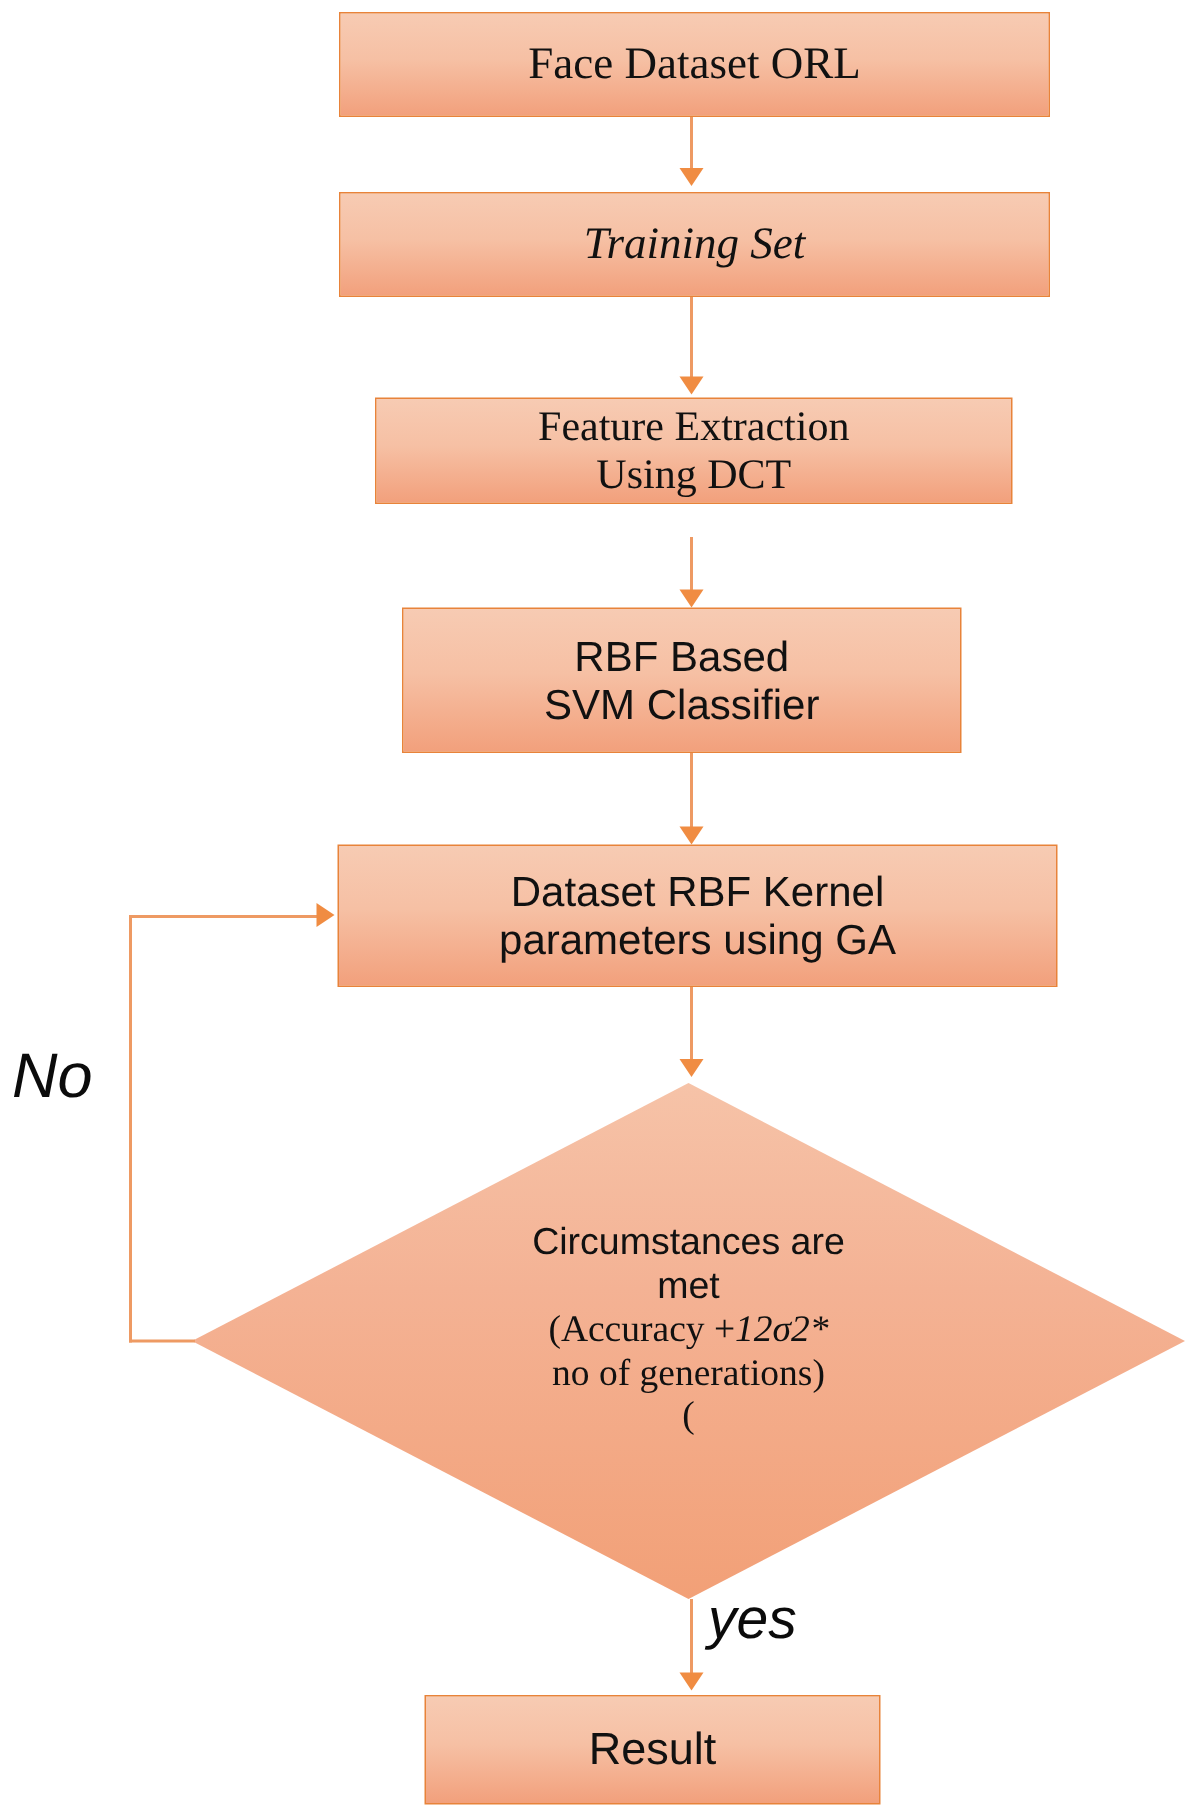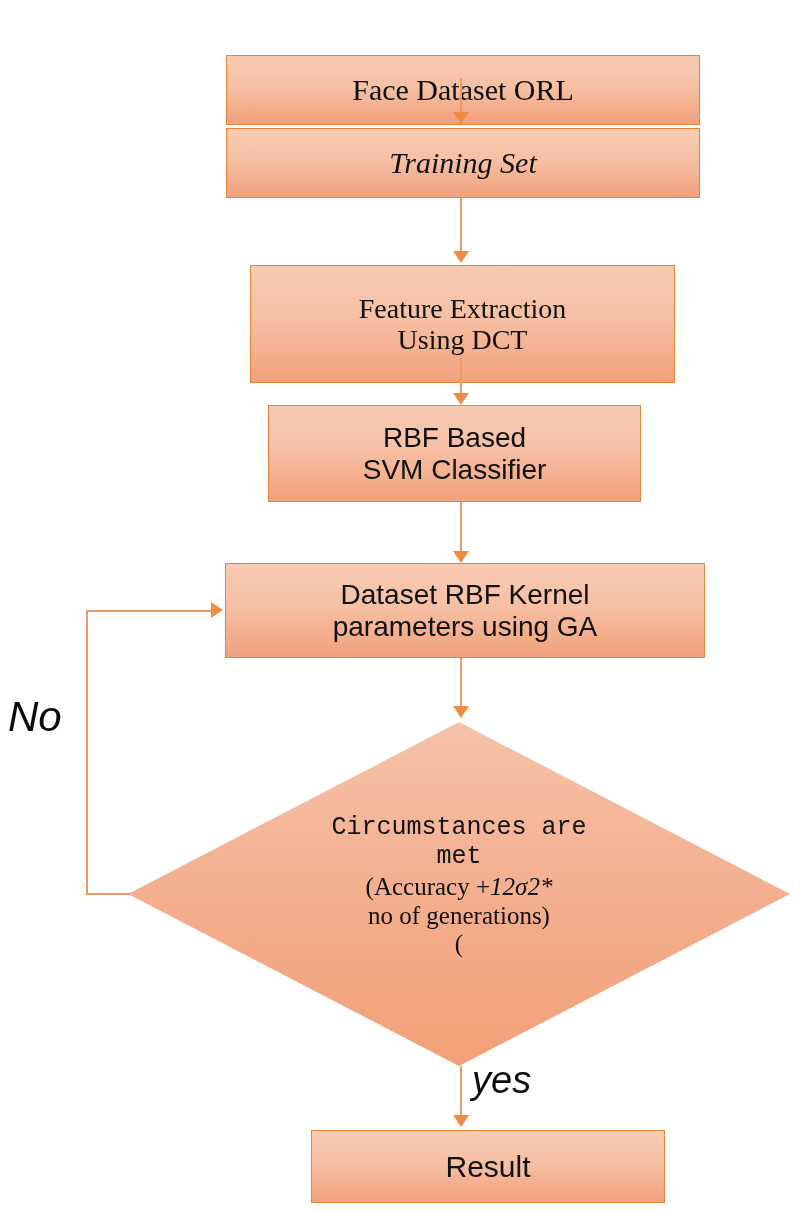--- a/index.html
+++ b/index.html
@@ -50,21 +50,21 @@
   }
   .diamond-text {
     position: absolute;
     left: 50%;
     transform: translateX(-50%);
     width: 260px;
     text-align: center;
     color: #111111;
     line-height: 1.14;
   }
-  .dl-sans { font-family: Liberation Mono, monospace; font-size: 25px; }
+  .dl-sans { font-family: Liberation Sans, sans-serif; font-size: 25px; }
   .dl-serif { font-family: "Liberation Serif", serif; font-size: 25px; }
   .mathit { font-style: italic; }
 
   
   .vline {
     position: absolute;
     width: 2px;
     background: #EE9A63;
   }
   .hline {
@@ -94,35 +94,35 @@
     font-family: "Liberation Sans", sans-serif;
     white-space: nowrap;
     font-style: italic;
   }
 </style>
 </head>
 <body>
 
 <div id="canvas">
 
-  <div class="node-box serif" style="left:226px; top:8px; width:474px; height:70px; font-size:30px;margin-top:47px;">
+  <div class="node-box serif" style="left:226px; top:8px; width:474px; height:70px; font-size:30px;">
     <span class="txt">Face Dataset ORL</span>
   </div>
 
   <div class="vline" style="left:460px; top:78px; height:38px;"></div>
   <div class="arrow-down" style="left:453px; top:112px;"></div>
 
   <div class="node-box serif" style="left:226px; top:128px; width:474px; height:70px; font-size:30px;font-style:italic;">
     <span class="txt">Training Set</span>
   </div>
 
   <div class="vline" style="left:460px; top:198px; height:56px;"></div>
   <div class="arrow-down" style="left:453px; top:251px;"></div>
 
-  <div class="node-box serif" style="left:250px; top:265px; width:425px; height:118px; font-size:28px;">
+  <div class="node-box serif" style="left:250px; top:265px; width:425px; height:71px; font-size:28px;">
     <span class="txt">Feature Extraction
 Using DCT</span>
   </div>
 
   <div class="vline" style="left:460px; top:358px; height:38px;"></div>
   <div class="arrow-down" style="left:453px; top:393px;"></div>
 
   <div class="node-box sans" style="left:268px; top:405px; width:373px; height:97px; font-size:28px;">
     <span class="txt">RBF Based
 SVM Classifier</span>
@@ -156,17 +156,17 @@
   <div class="hline" style="left:86px; top:610px; width:128px;"></div>
   <div class="arrow-right" style="left:211px; top:602px;"></div>
 
   <div class="edge-label" style="left:8px; top:693px; font-size:42px;">No</div>
 
   <div class="vline" style="left:460px; top:1066px; height:52px;"></div>
   <div class="arrow-down" style="left:453px; top:1115px;"></div>
 
   <div class="edge-label" style="left:472px; top:1059px; font-size:38px;">yes</div>
 
-  <div class="node-box sans" style="left:283px; top:1130px; width:354px; height:73px; font-size:30px;margin-left:28px;">
+  <div class="node-box sans" style="left:283px; top:1130px; width:304px; height:73px; font-size:30px;">
     <span class="txt">Result</span>
   </div>
 
 </div>
 
 </body></html>

